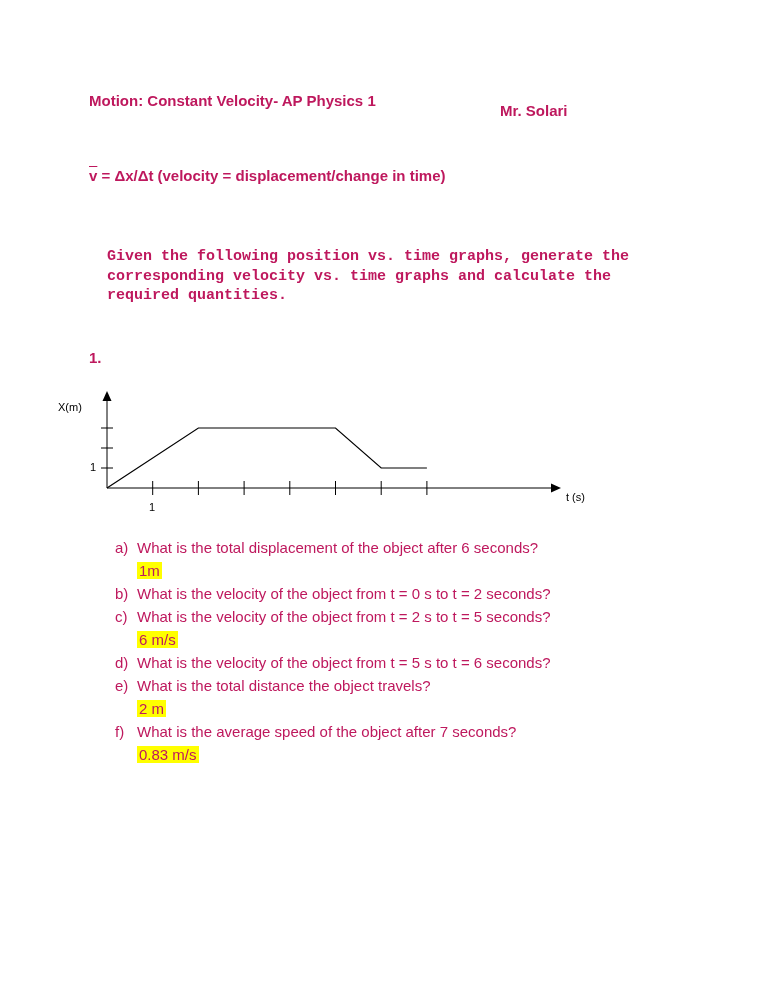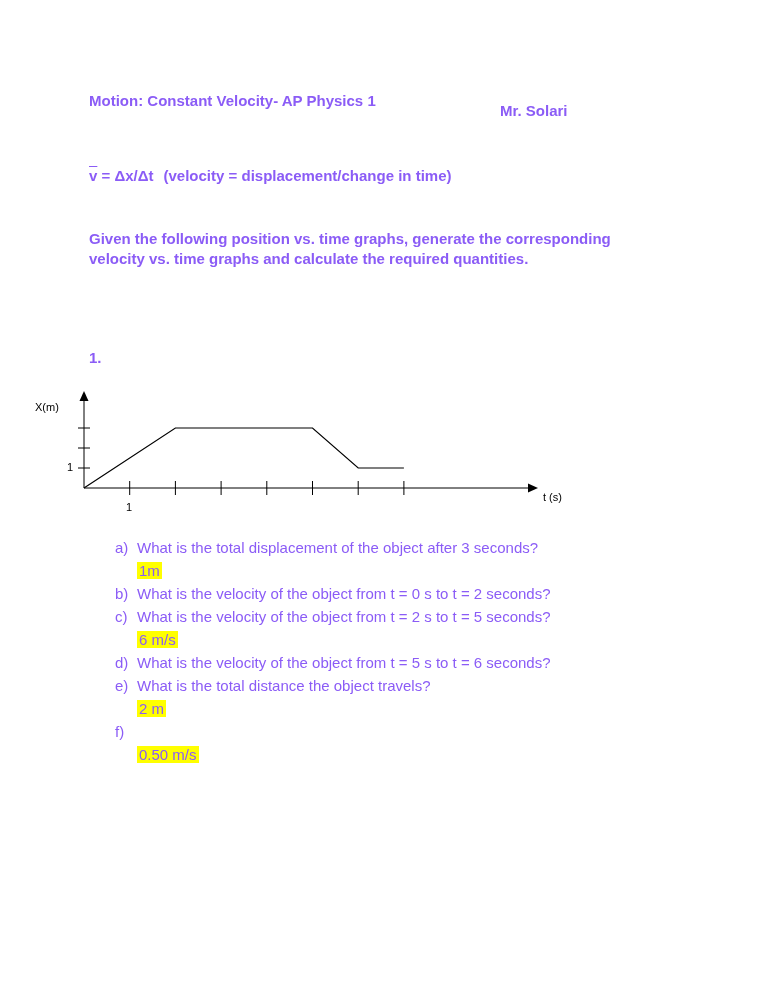--- a/index.html
+++ b/index.html
@@ -3,37 +3,37 @@
 <meta charset="utf-8">
 <style>
   :root { --hl: #ffff00; }
   * { box-sizing: border-box; }
   html, body { margin: 0; padding: 0; background: #ffffff; }
   .page {
     position: relative;
     width: 768px;
     height: 892px;
     background: #ffffff;
-    color: #8b5cf6;
+    color: #be185d;
     font-family: "Liberation Sans", sans-serif;
     font-size: 15px;
     overflow: hidden;
   }
   .abs { position: absolute; }
   .bold { font-weight: bold; }
 
   .doc-title   { top: 92px;  left: 89px;  }
   .doc-author  { top: 102px;  left: 500px; }
   .formula     { top: 167px; left: 89px;  }
   .formula .overline { text-decoration: overline; }
-  .formula .note { margin-left: 10px; }
-  .intro       { top: 229px; left: 89px; width: 562px; line-height: 19.5px; margin: 0; }
+  .formula .note { margin-left: 4px; }
+  .intro       { top: 229px; left: 89px; width: 562px; line-height: 19.5px; margin: 18px; font-family: Liberation Mono, monospace; }
   .problem-no  { top: 349px; left: 89px; }
 
-  .graph-wrap  { top: 388px; left: 32px; width: 545px; height: 135px; }
+  .graph-wrap  { top: 388px; left: 55px; width: 545px; height: 135px; }
   .graph-wrap svg { display: block; }
   .graph-wrap text { font-family: "Liberation Sans", sans-serif; font-size: 11px; fill: #000; }
   .axis, .tick { stroke: #000; stroke-width: 1; }
   .data-line { fill: none; stroke: #000; stroke-width: 1.2; }
 
   .questions   { top: 536px; left: 115px; width: 575px; }
   .q-item { line-height: 23px; }
   .q-line { display: flex; }
   .q-label { width: 22px; flex-shrink: 0; }
   .q-answer { padding-left: 22px; }
@@ -78,21 +78,21 @@
       <text x="94" y="123">1</text>
       <text x="35" y="83">1</text>
       <text x="511" y="113">t (s)</text>
     </svg>
   </div>
 
   <div class="abs questions">
     <div class="q-item">
       <div class="q-line">
         <span class="q-label">a)</span>
-        <span class="q-text">What is the total displacement of the object after 3 seconds?</span>
+        <span class="q-text">What is the total displacement of the object after 6 seconds?</span>
       </div>
       <div class="q-answer">
         <span class="hl">1m</span>
       </div>
     </div>
 
     <div class="q-item">
       <div class="q-line">
         <span class="q-label">b)</span>
         <span class="q-text">What is the velocity of the object from t = 0 s to t = 2 seconds?</span>
@@ -122,20 +122,21 @@
         <span class="q-text">What is the total distance the object travels?</span>
       </div>
       <div class="q-answer">
         <span class="hl">2 m</span>
       </div>
     </div>
 
     <div class="q-item">
       <div class="q-line">
         <span class="q-label">f)</span>
+        <span class="q-text">What is the average speed of the object after 7 seconds?</span>
       </div>
       <div class="q-answer">
-        <span class="hl">0.50 m/s</span>
+        <span class="hl">0.83 m/s</span>
       </div>
     </div>
   </div>
 
 </div>
 
 </body></html>

